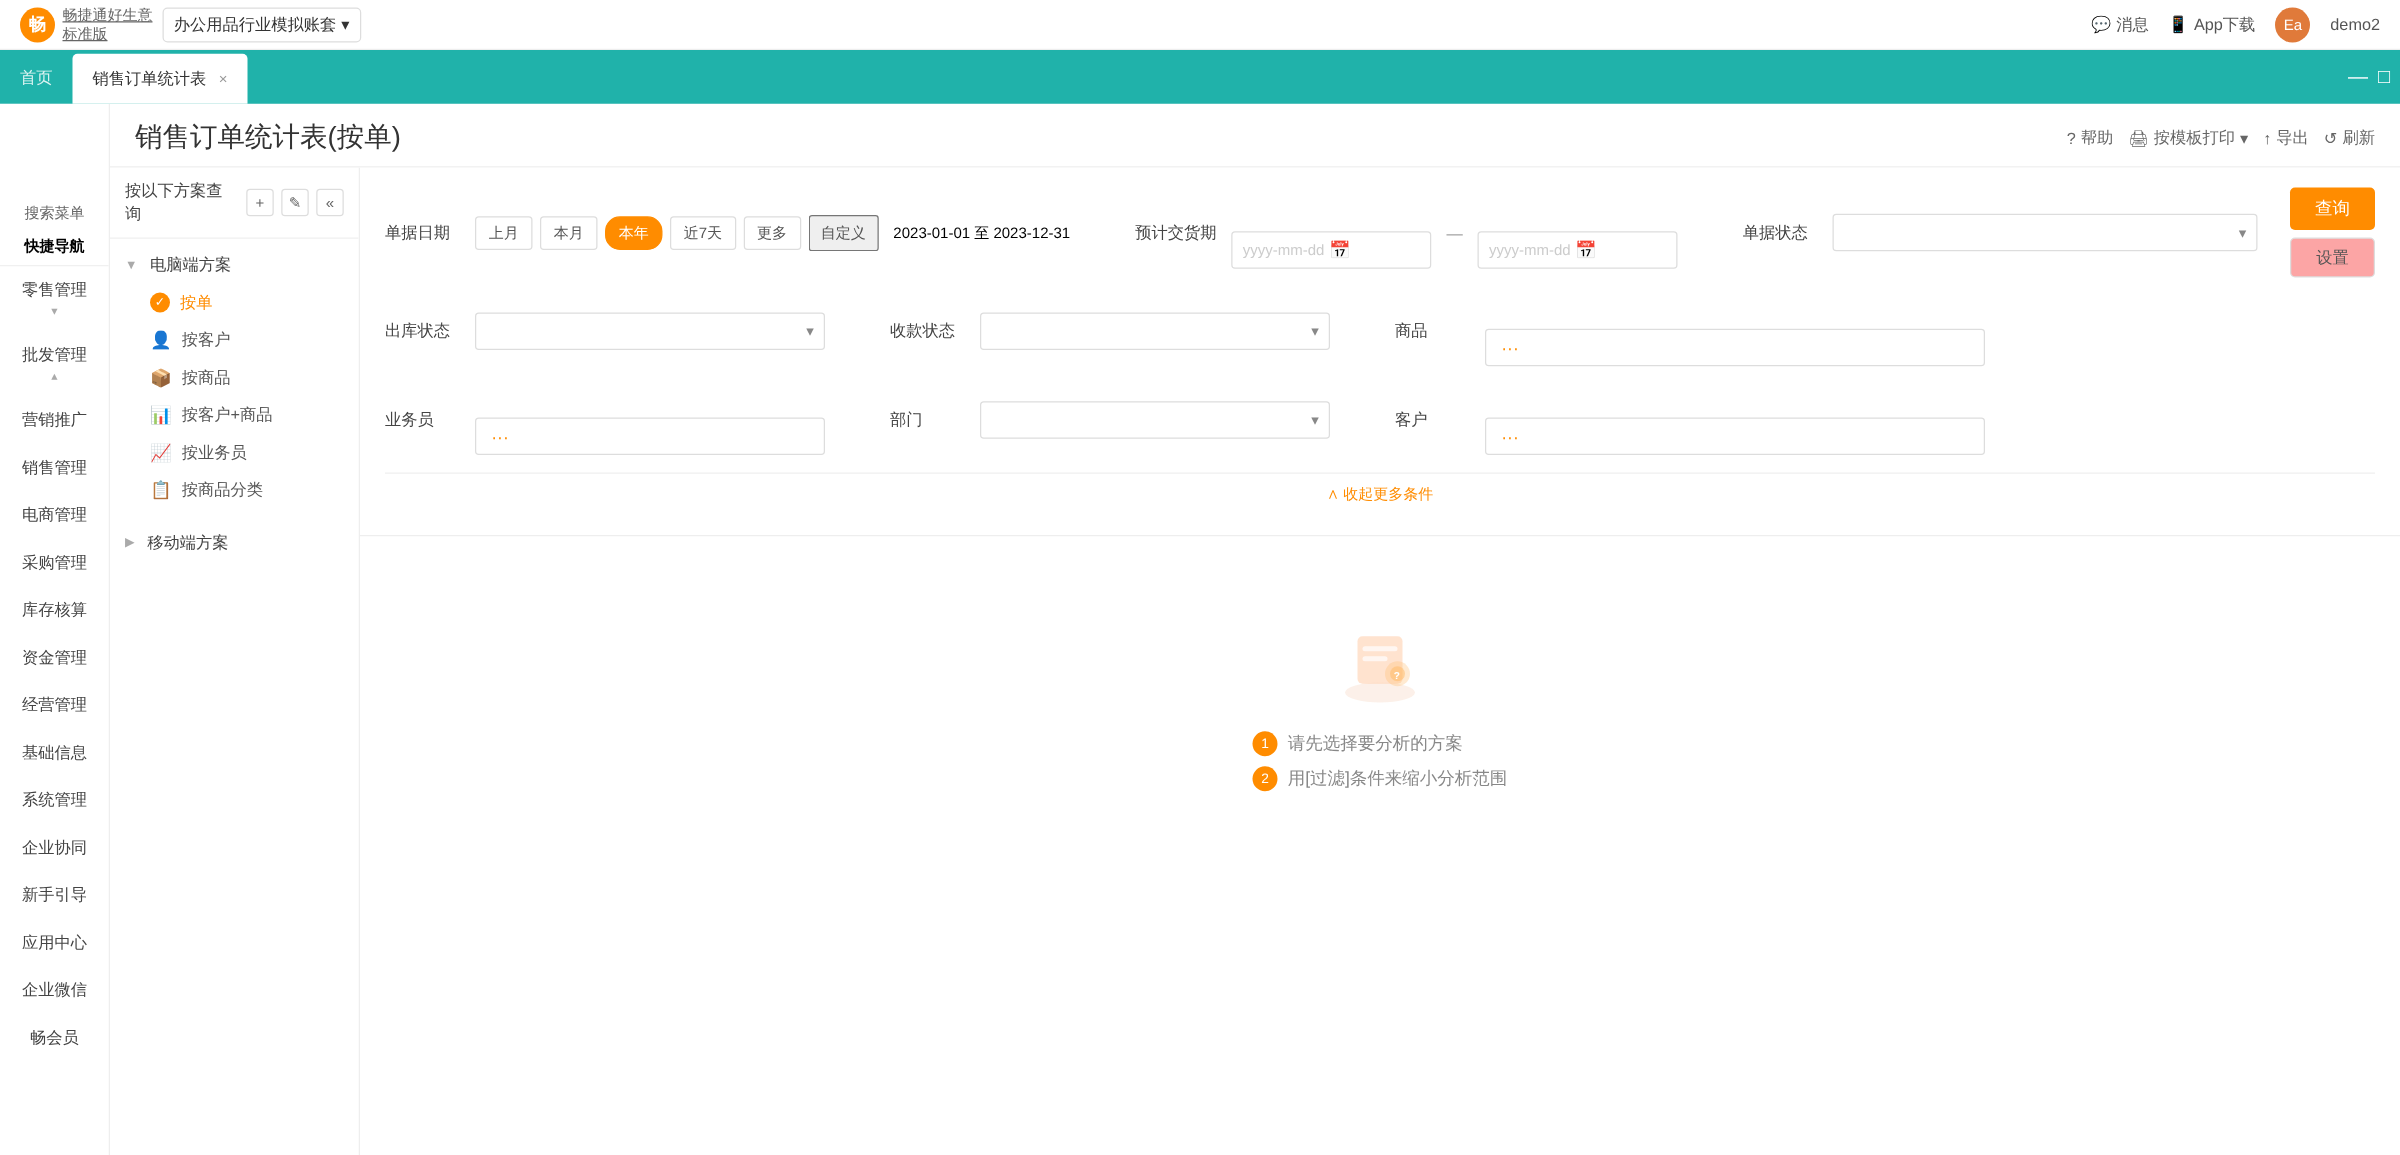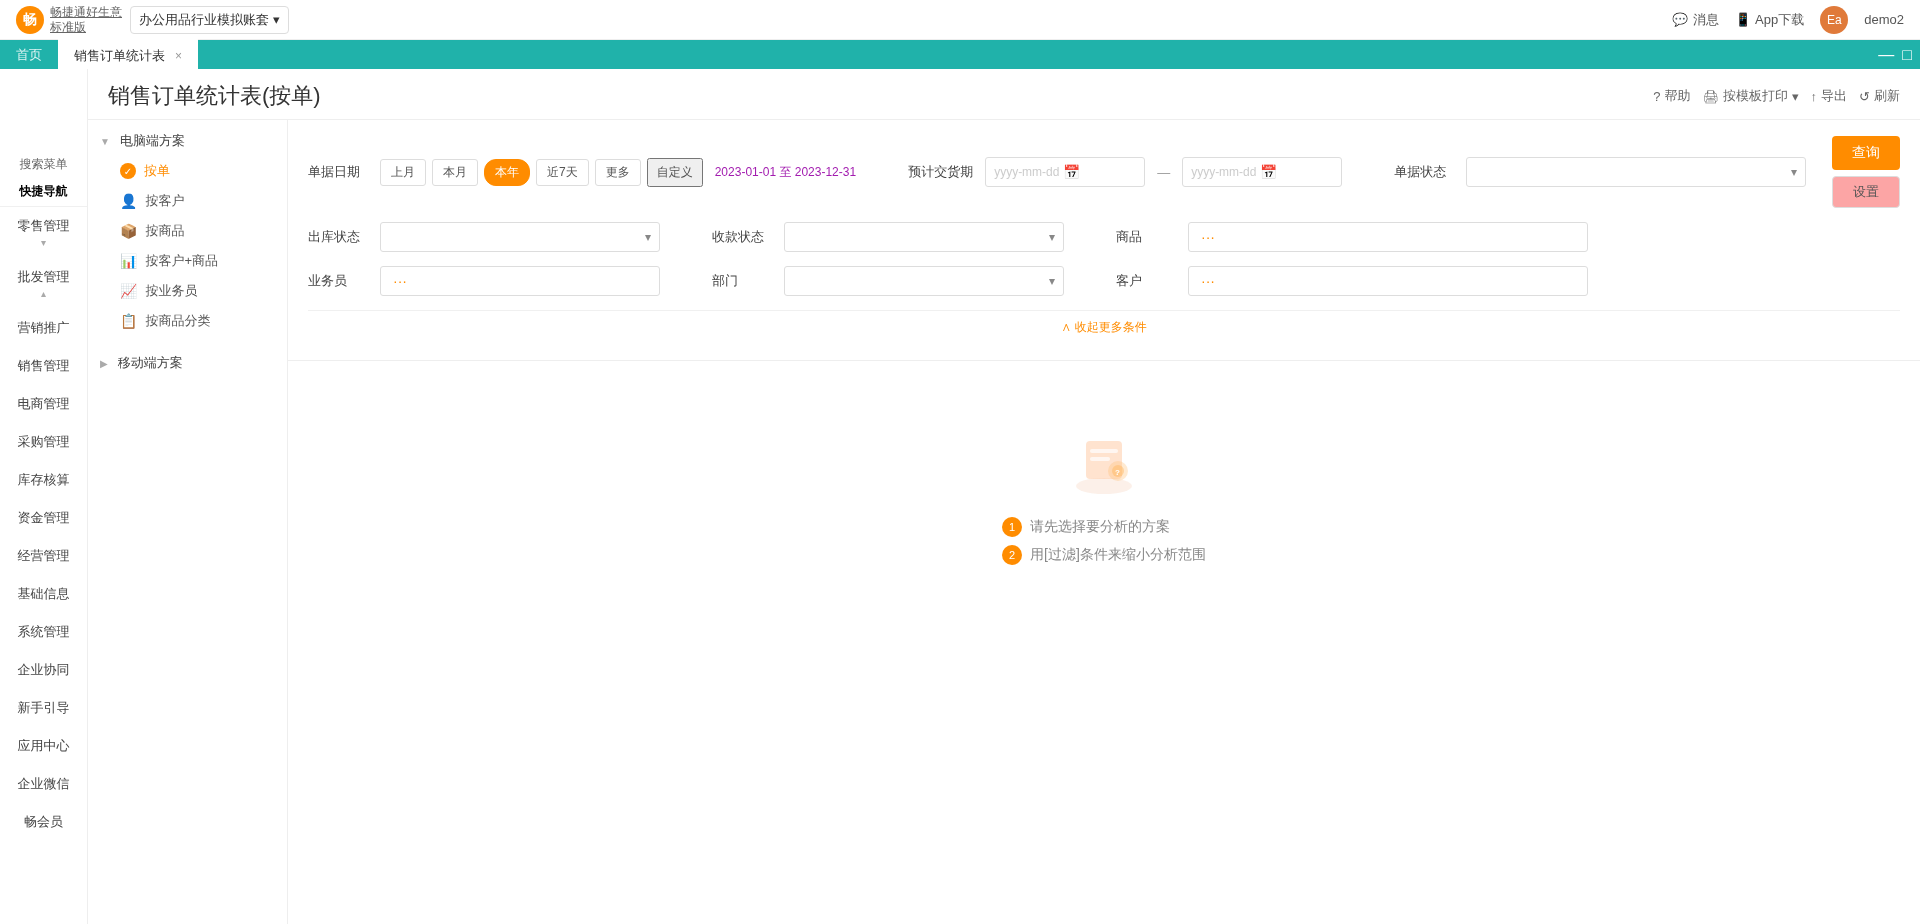--- a/index.html
+++ b/index.html
@@ -10,21 +10,21 @@
     .top-bar-left { display: flex; align-items: center; gap: 8px; }
     .logo-area { display: flex; align-items: center; gap: 6px; }
     .logo-icon { width: 28px; height: 28px; background: #ff8c00; border-radius: 50%; display: flex; align-items: center; justify-content: center; color: white; font-size: 14px; font-weight: bold; }
     .app-name { font-size: 12px; color: #666; line-height: 1.2; text-decoration: underline; }
     .dropdown-selector { display: flex; align-items: center; gap: 4px; font-size: 13px; color: #333; cursor: pointer; padding: 4px 8px; border: 1px solid #ddd; border-radius: 4px; justify-content: space-between; }
     .top-bar-right { display: flex; align-items: center; gap: 16px; font-size: 13px; color: #555; }
     .top-bar-right-item { display: flex; align-items: center; gap: 4px; cursor: pointer; }
     .avatar { width: 28px; height: 28px; border-radius: 50%; background: #e07a3a; display: flex; align-items: center; justify-content: center; color: white; font-size: 12px; }
 
     
-    .tab-bar { height: 29px; background: #20b2aa; display: flex; align-items: center; padding: 0 0; flex-shrink: 0; justify-content: center; }
+    .tab-bar { height: 43px; background: #20b2aa; display: flex; align-items: center; padding: 0 0; flex-shrink: 0; justify-content: center; }
     .tab-item { height: 40px; display: flex; align-items: center; padding: 0 16px; cursor: pointer; color: rgba(255,255,255,0.85); font-size: 13px; gap: 6px; }
     .tab-item.home { background: transparent; }
     .tab-item.active { background: #fff; color: #333; border-radius: 4px 4px 0 0; margin-top: 2px; }
     .tab-item .close-btn { font-size: 12px; color: #999; margin-left: 4px; }
     .tab-bar-actions { margin-left: auto; display: flex; align-items: center; padding-right: 8px; gap: 8px; }
     .tab-bar-actions span { color: white; font-size: 16px; cursor: pointer; }
 
     
     .main-layout { display: flex; flex: 1; overflow: hidden; }
 
@@ -57,22 +57,22 @@
     .scheme-section-icon { width: 16px; height: 16px; background: #ff8c00; border-radius: 50%; display: flex; align-items: center; justify-content: center; color: white; font-size: 10px; }
     .scheme-item { padding: 6px 12px 6px 32px; font-size: 13px; color: #555; cursor: pointer; display: flex; align-items: center; gap: 8px; }
     .scheme-item.active { color: #ff8c00; }
     .scheme-item .item-icon { font-size: 14px; color: #888; }
     .subsection-arrow { font-size: 10px; color: #aaa; margin-right: 4px; }
     .filter-row { display: flex; align-items: center; gap: 12px; margin-bottom: 14px; flex-wrap: wrap; }
     .filter-label { font-size: 13px; color: #444; white-space: nowrap; min-width: 60px; }
     .filter-date-group { display: flex; align-items: center; gap: 6px; }
     .date-btn { padding: 4px 10px; border: 1px solid #ddd; border-radius: 3px; font-size: 12px; color: #555; cursor: pointer; background: #fff; }
     .date-btn.active { background: #ff8c00; color: white; border-color: #ff8c00; border-radius: 12px; }
-    .date-range-text { font-size: 12px; color: #a21caf; }
-    .filter-input { height: 30px; border: 1px solid #ddd; border-radius: 3px; padding: 0 8px; font-size: 12px; color: #999; background: #fff; display: flex; align-items: center; gap: 4px; cursor: pointer; min-width: 160px; }
+    .date-range-text { font-size: 12px; color: #000000; }
+    .filter-input { height: 30px; border: 1px solid #ddd; border-radius: 3px; padding: 0 8px; font-size: 12px; color: #999; background: #fff; display: flex; align-items: center; gap: 4px; cursor: pointer; min-width: 160px; margin-top: 27px; }
     .filter-input-wide { min-width: 300px; }
     .filter-select { height: 30px; border: 1px solid #ddd; border-radius: 3px; padding: 0 8px; font-size: 12px; color: #555; background: #fff; display: flex; align-items: center; justify-content: space-between; cursor: pointer; min-width: 200px; }
     .filter-select-wide { min-width: 340px; }
     .icon-calendar { color: #ff8c00; font-size: 14px; }
     .icon-dash { color: #999; }
     .custom-btn { font-size: 12px; color: #555; cursor: pointer; padding: 4px 8px; }
     .dots-btn { color: #ff8c00; cursor: pointer; font-size: 14px; }
     .chevron-icon { color: #888; font-size: 12px; }
 
     .collapse-bar { text-align: center; padding: 8px; cursor: pointer; color: #ff8c00; font-size: 12px; border-top: 1px solid #f0f0f0; margin-top: 8px; }
@@ -218,20 +218,34 @@
         <div class="page-actions-item">
           <span>↺</span>
           <span>刷新</span>
         </div>
       </div>
     </div>
 
     <div class="main-content">
 
       <div class="scheme-panel">
+        <div class="scheme-panel-header">
+          <span>按以下方案查询</span>
+          <div class="icon-btns">
+            <div class="icon-btn">
+              <span>+</span>
+            </div>
+            <div class="icon-btn">
+              <span>✎</span>
+            </div>
+            <div class="icon-btn">
+              <span>«</span>
+            </div>
+          </div>
+        </div>
 
         <div class="scheme-section">
           <div class="scheme-section-header">
             <span class="subsection-arrow">▼</span>
             <span>电脑端方案</span>
           </div>
 
           <div class="scheme-item active">
             <div class="scheme-section-icon">✓</div>
             <span>按单</span>

